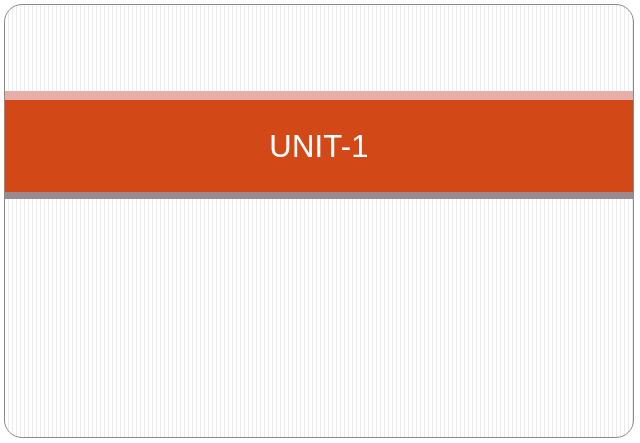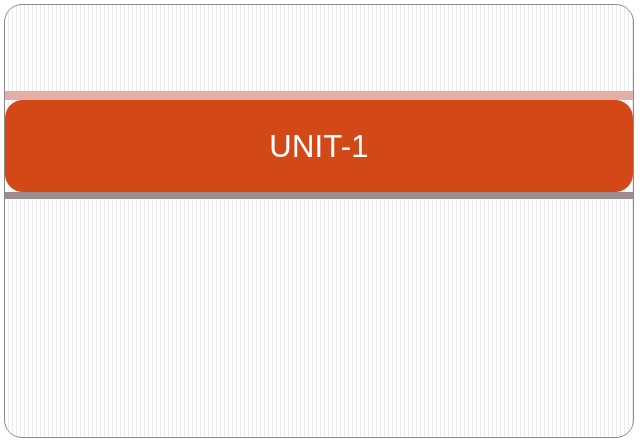--- a/index.html
+++ b/index.html
@@ -11,21 +11,21 @@
       background-image: repeating-linear-gradient(90deg, #ffffff 0px, #ffffff 3px, #ececec 3px, #ececec 4px);
       overflow: hidden;
     }
     .band-top {
       position: absolute; left: 0; right: 0; top: 86px; height: 9px;
       background: #e6aea6;
     }
     .band-main {
       position: absolute; left: 0; right: 0; top: 95px; height: 92px;
       background: #d34817;
-      display: flex; flex-direction: column; align-items: center; justify-content: center; border-radius: 18px;
+      display: flex; flex-direction: column; align-items: center; justify-content: center;
     }
     .band-bottom {
       position: absolute; left: 0; right: 0; top: 187px; height: 7px;
       background: #9b8b8e;
     }
     .title-line {
       color: #ffffff; font-size: 31px; line-height: 35px; text-align: center; letter-spacing: 0.2px;
     }
   </style>
 </head>

